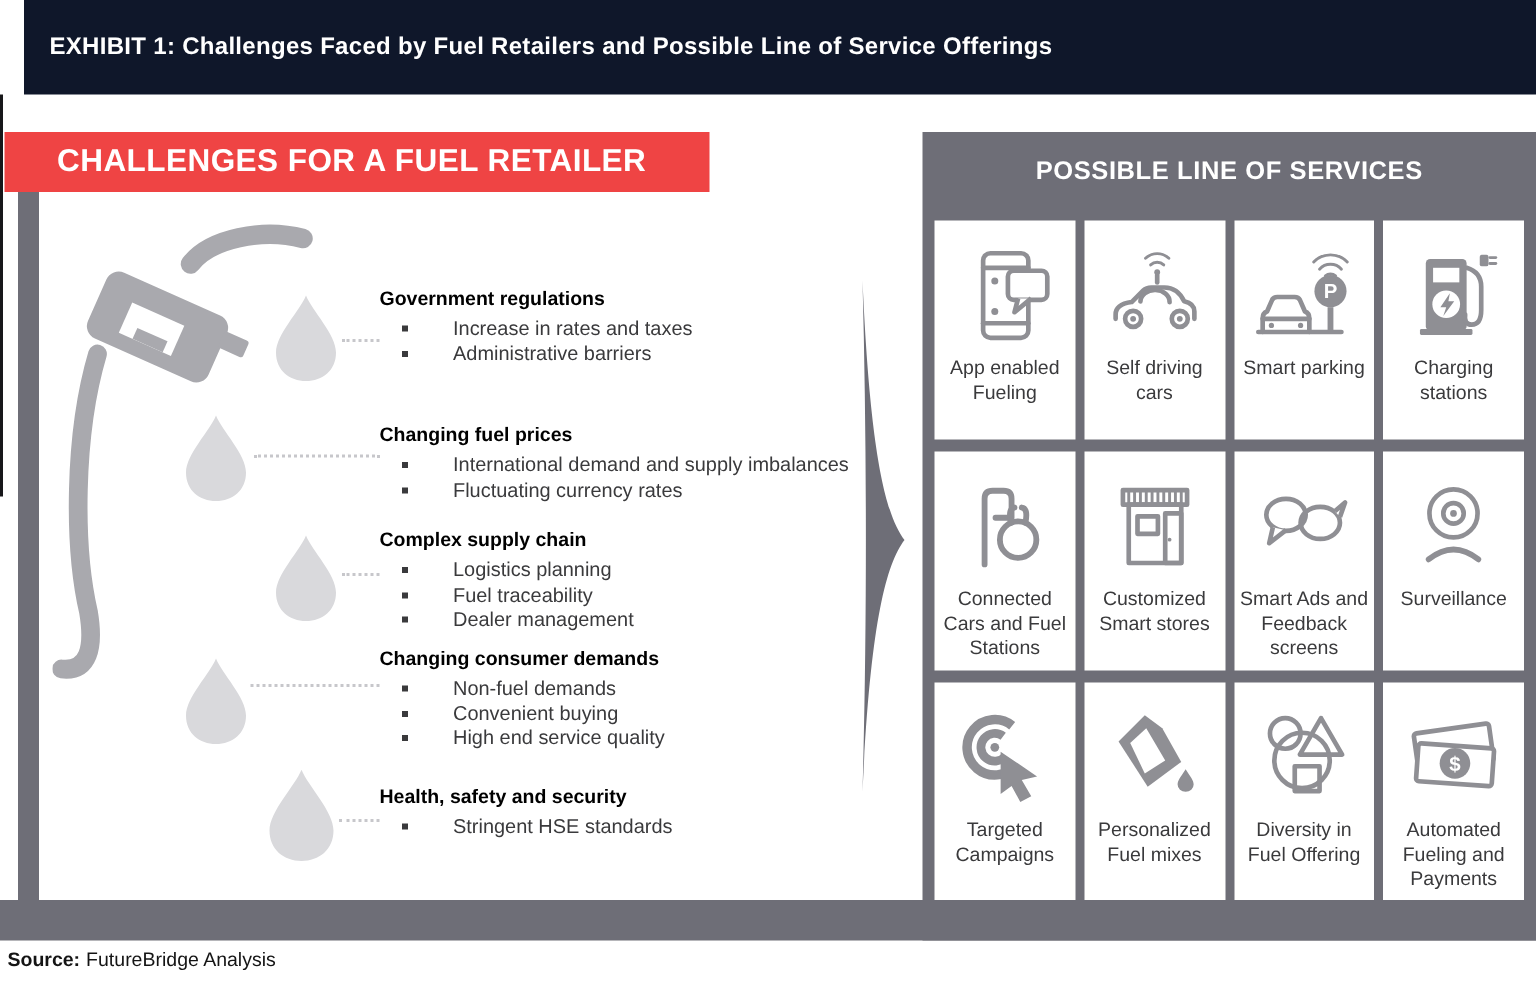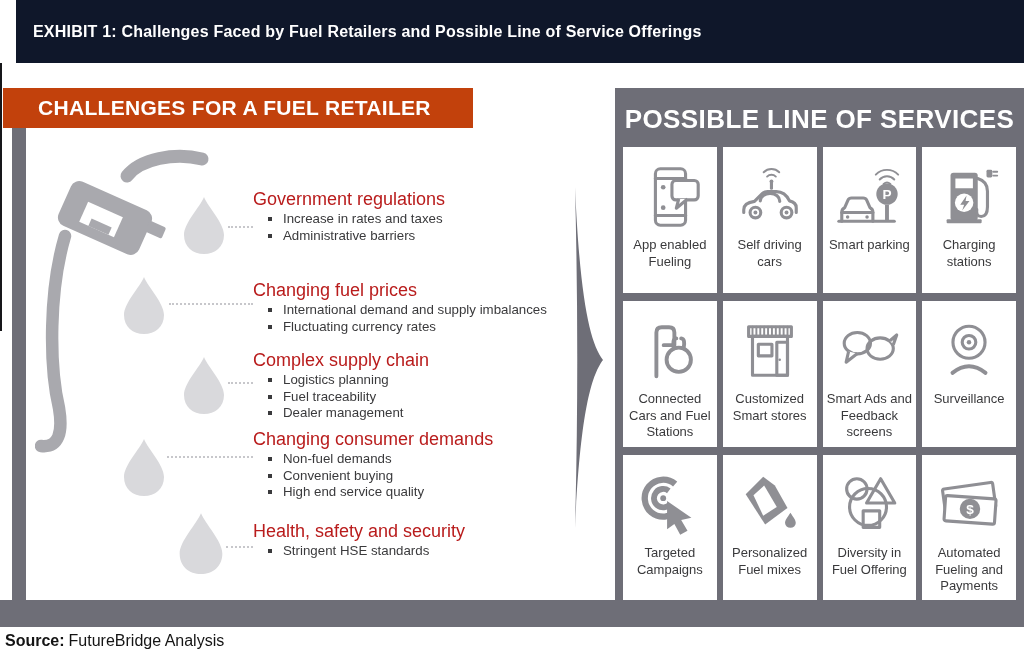--- a/index.html
+++ b/index.html
@@ -7,48 +7,48 @@
          font-family:"Liberation Sans",sans-serif;}
 
   
   .title-bar{position:absolute;left:16px;top:0;width:1024px;height:63px;background:#0f172a;}
   .title-text{position:absolute;left:17px;top:0;height:63px;line-height:63px;color:#fff;
               font-size:16px;font-weight:bold;letter-spacing:.2px;white-space:nowrap;}
 
   .left-edge-line{position:absolute;left:0;top:63px;width:2px;height:268px;background:#17171a;}
 
   
-  .left-header{position:absolute;left:3px;top:88px;width:470px;height:40px;background:#c2410c;
+  .left-header{position:absolute;left:3px;top:88px;width:470px;height:40px;background:#ef4444;
                color:#fff;font-size:21px;font-weight:bold;line-height:40px;padding-left:35px;
                box-sizing:border-box;letter-spacing:.3px;white-space:nowrap;}
   .left-ribbon{position:absolute;left:12px;top:128px;width:14px;height:472px;background:#6e6e77;}
 
   .nozzle{position:absolute;left:35px;top:140px;}
   .drop{position:absolute;}
   .leader{position:absolute;height:0;border-top:2px dotted #c7c7cb;}
 
   .challenge{position:absolute;left:253px;width:300px;}
-  .ch-title{font-size:18px;font-weight:normal;color:#b91c1c;line-height:20px;margin-bottom:2px;white-space:nowrap;}
-  .b-row{display:flex;align-items:flex-start;font-size:13.3px;color:#3a3a3c;line-height:16.6px;white-space:nowrap;}
+  .ch-title{font-size:13px;font-weight:bold;color:#000000;line-height:20px;margin-bottom:2px;white-space:nowrap;}
+  .b-row{display:flex;align-items:flex-start;font-size:13.3px;color:#3a3a3c;line-height:16.6px;white-space:nowrap;gap:19px;}
   .sq{flex:none;width:4px;height:4px;background:#3a3a3c;margin:6px 11px 0 15px;}
 
   .arrow{position:absolute;left:558px;top:180px;}
 
   
   .right-panel{position:absolute;left:615px;top:88px;width:409px;height:539px;background:#6e6e77;}
   .right-header{position:absolute;left:0;top:16px;width:100%;text-align:center;color:#fff;
-                font-size:26px;font-weight:bold;letter-spacing:.4px;white-space:nowrap;}
+                font-size:17px;font-weight:bold;letter-spacing:.4px;white-space:nowrap;}
   .cards{position:absolute;left:8px;top:59px;width:393px;height:454px;display:grid;
          grid-template-columns:repeat(4,1fr);grid-template-rows:repeat(3,1fr);gap:8px 6px;}
   .card{background:#fff;display:flex;flex-direction:column;align-items:center;overflow:hidden;}
   .card-icon{height:72px;margin-top:14px;display:flex;align-items:center;justify-content:center;flex:none;}
   .card-label{font-size:13px;line-height:16.5px;color:#3a3a3c;text-align:center;margin-top:4px;padding:0 4px;}
 
   .bottom-bar{position:absolute;left:0;top:600px;width:1024px;height:27px;background:#6e6e77;}
-  .source{position:absolute;left:5px;top:632px;font-size:16px;color:#141414;white-space:nowrap;}
+  .source{position:absolute;left:5px;top:632px;font-size:13px;color:#141414;white-space:nowrap;}
   .source b{font-weight:bold;}
   .source .val{margin-left:4px;}
 
   
   .st{fill:none;stroke:#8f8f94;stroke-width:3.2;stroke-linecap:round;stroke-linejoin:round;}
   .st2{fill:none;stroke:#8f8f94;stroke-width:2;stroke-linecap:round;}
   .st4{fill:none;stroke:#8f8f94;stroke-width:4;stroke-linecap:round;stroke-linejoin:round;}
   .stf{stroke:#8f8f94;stroke-width:3.2;stroke-linejoin:round;}
   .fl{fill:#8f8f94;stroke:none;}
   .gtx{fill:#fff;font-family:"Liberation Sans",sans-serif;font-weight:bold;font-size:14px;}

